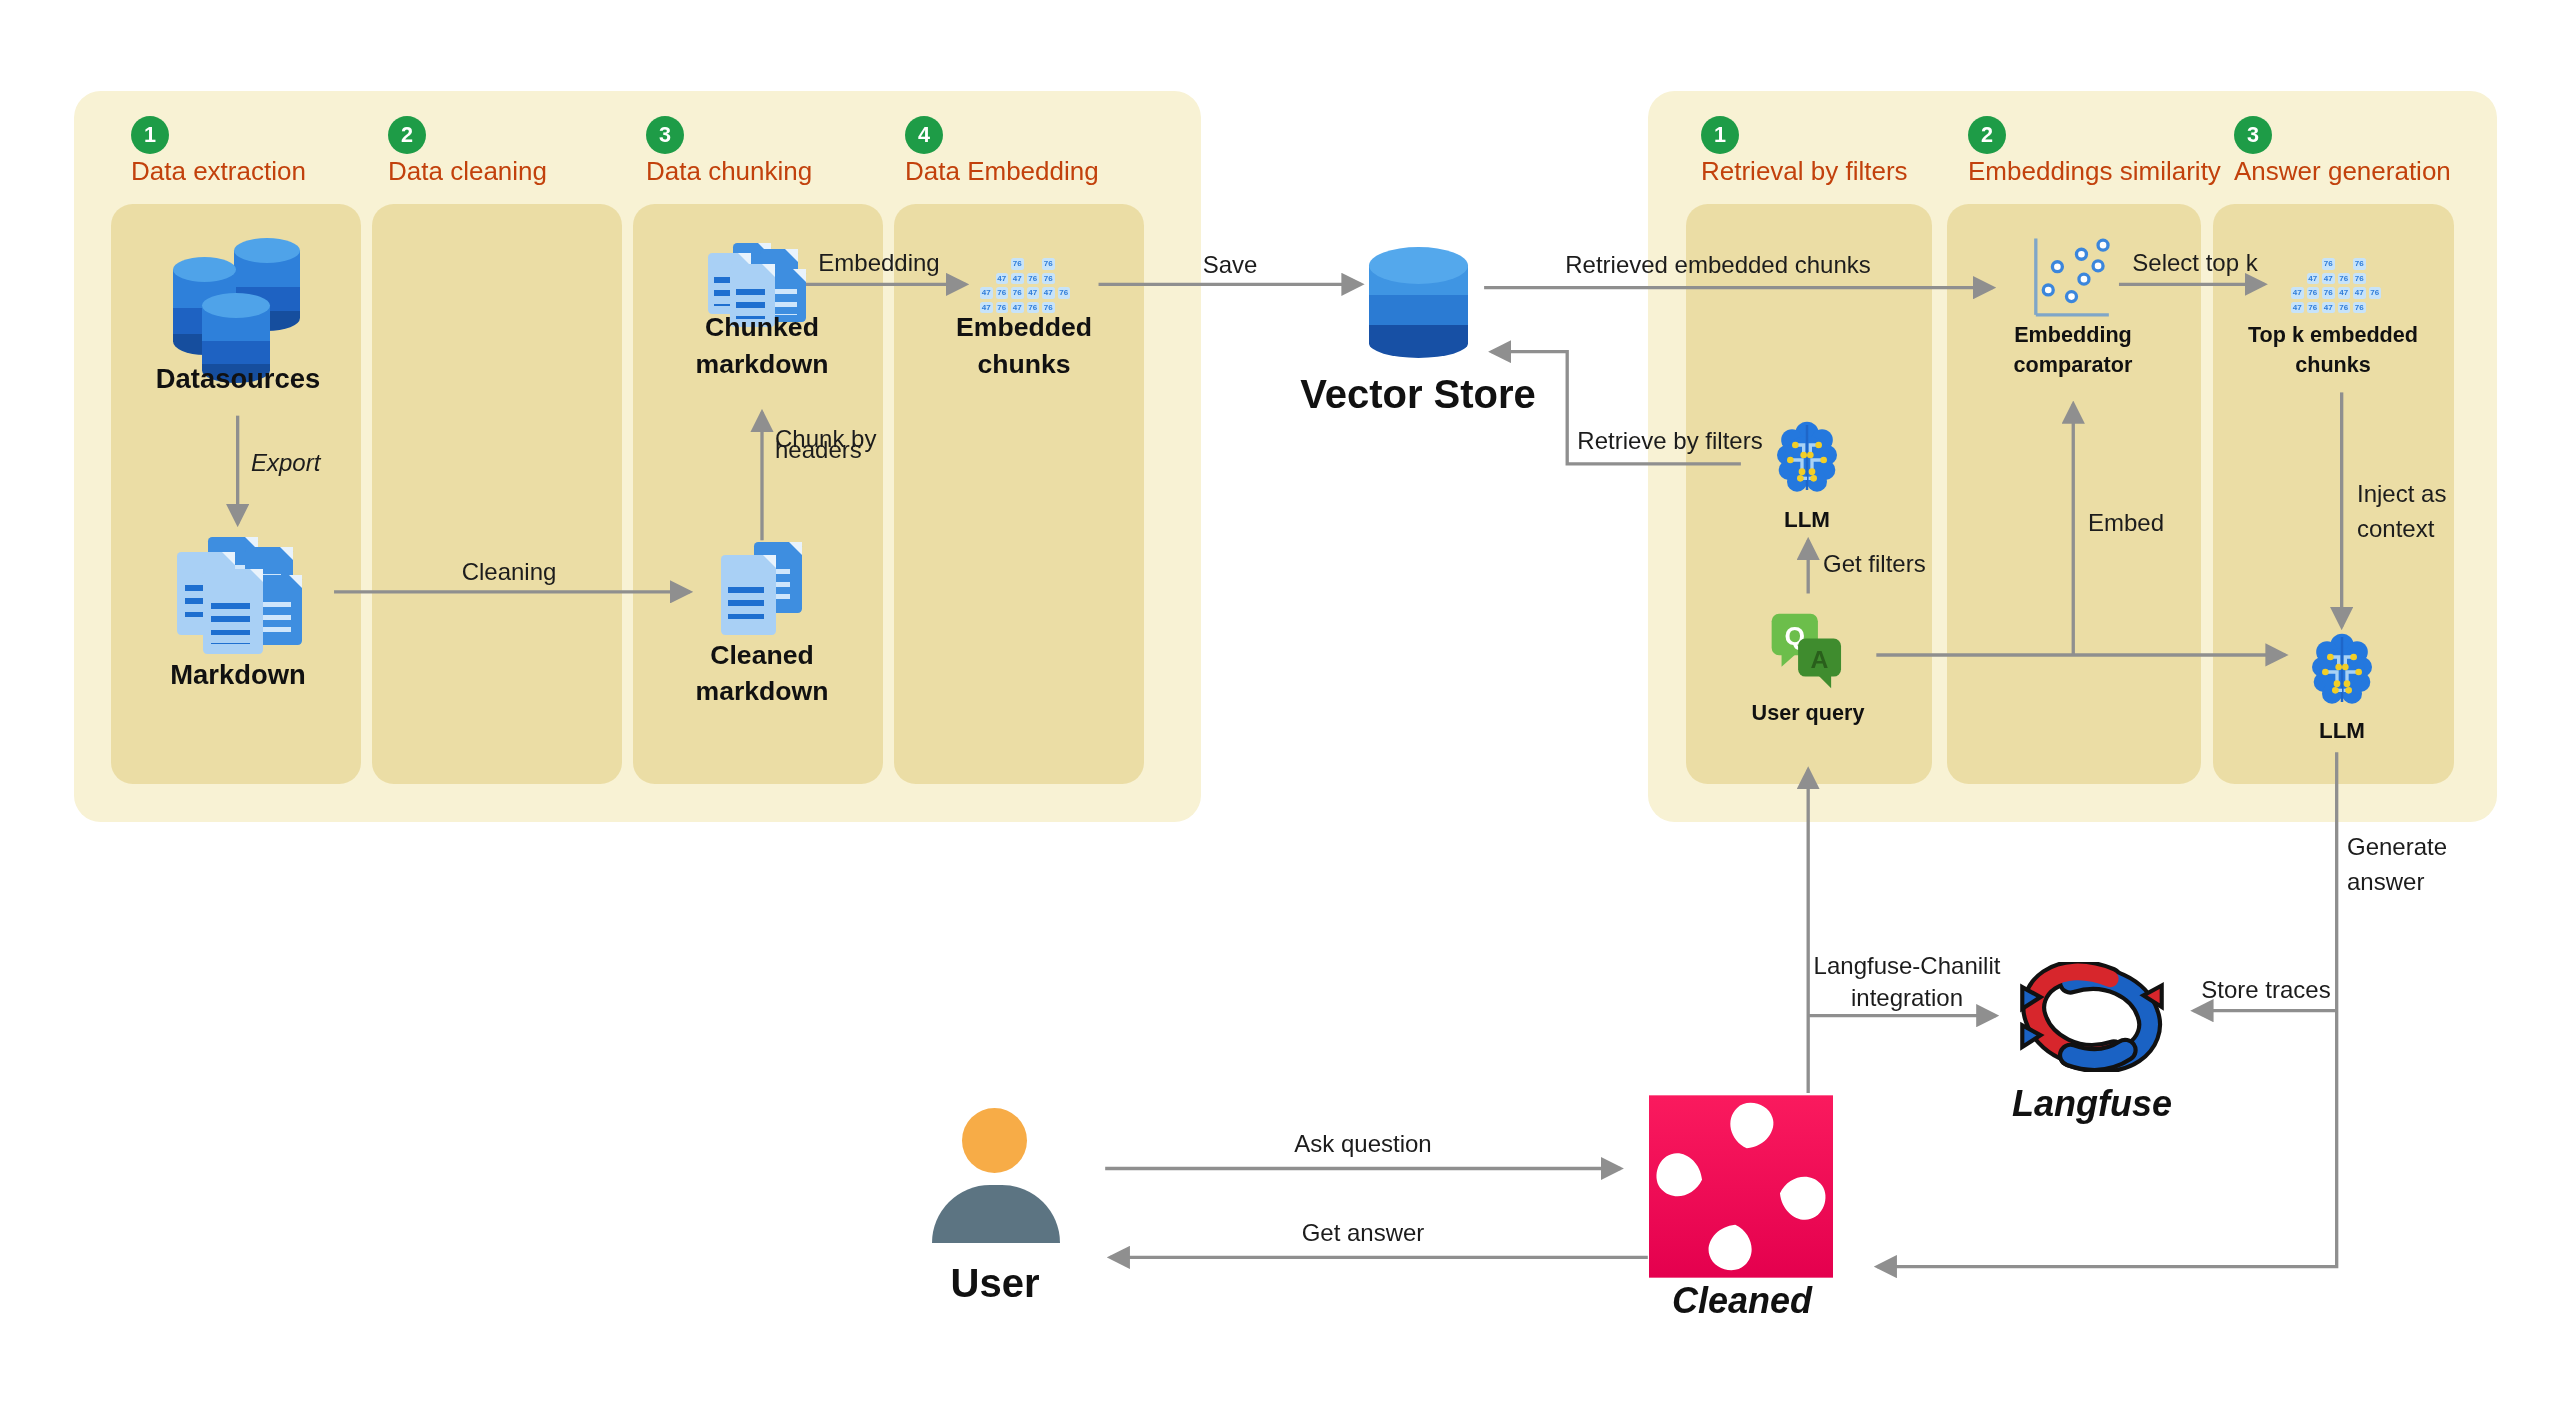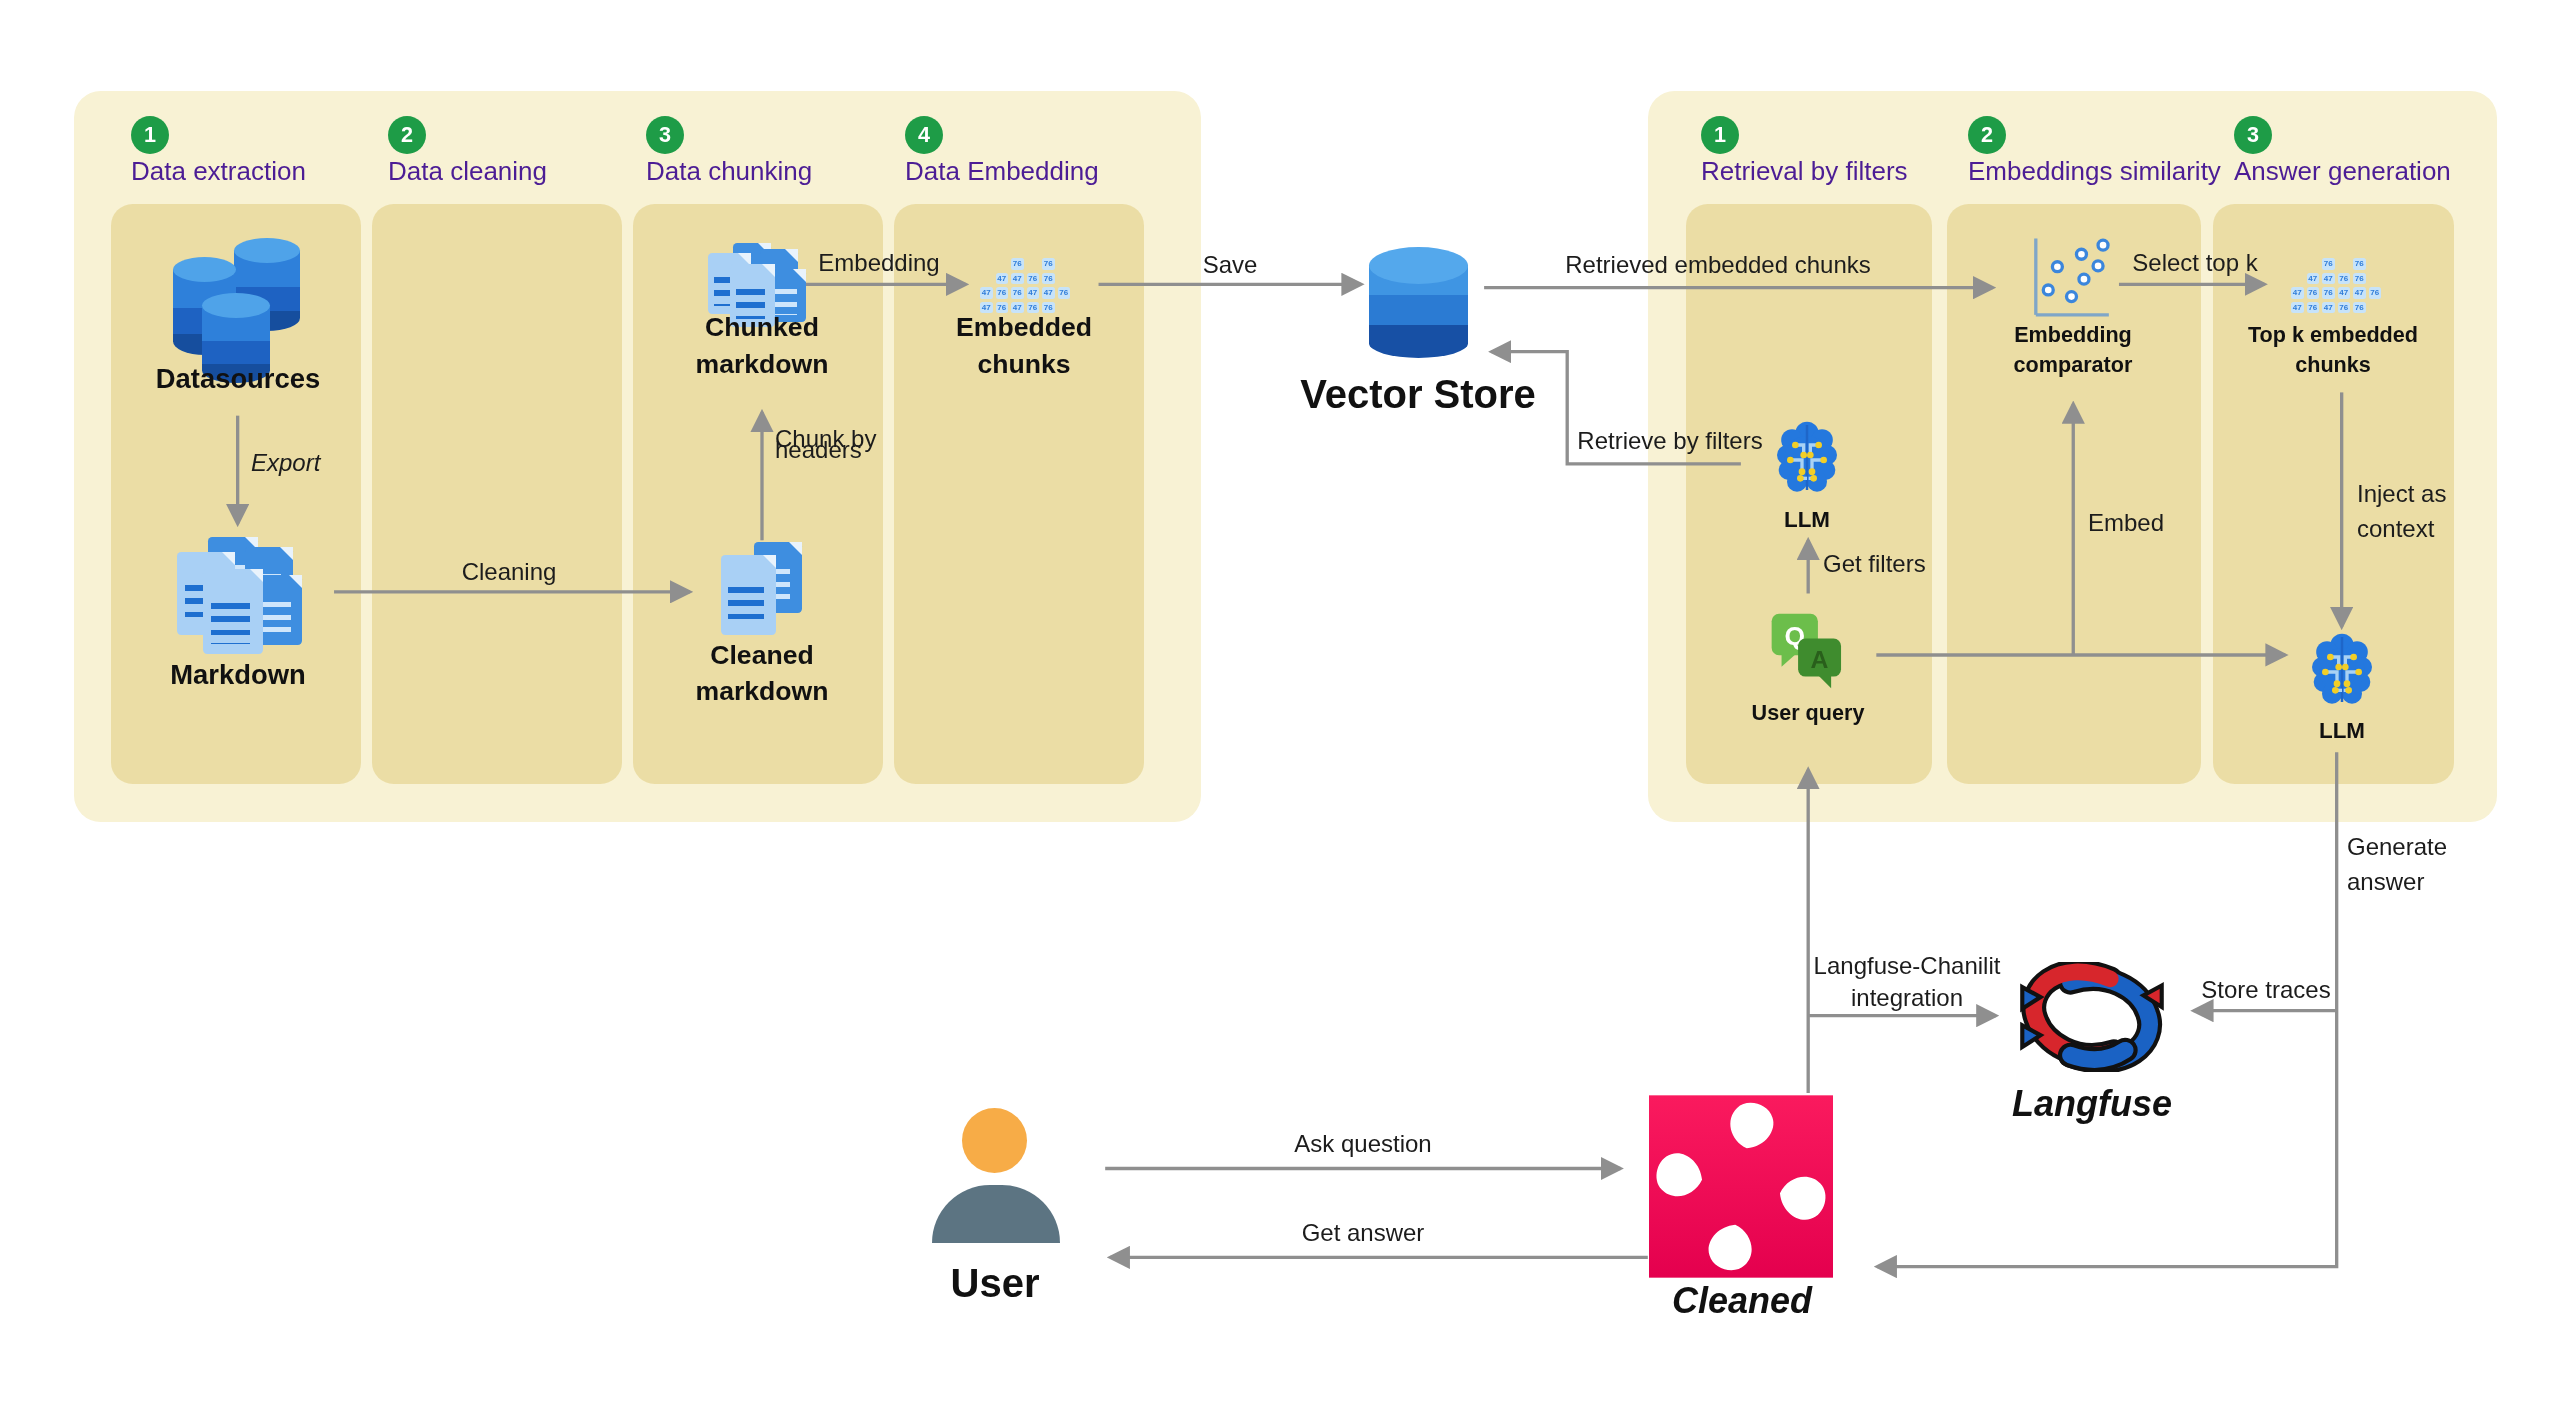--- a/index.html
+++ b/index.html
@@ -3,21 +3,21 @@
 <meta charset="utf-8">
 <style>
   html,body{margin:0;padding:0;background:#ffffff;}
   .canvas{position:relative;width:2576px;height:1413px;background:#ffffff;overflow:hidden;
           font-family:"Liberation Sans",sans-serif;color:#1b1b1b;}
   .abs{position:absolute;}
   .panel{background:#F8F2D4;border-radius:26.6px;}
   .col{background:#EBDDA5;border-radius:21.6px;}
   .badge{width:38px;height:38px;border-radius:50%;background:#1E9C47;color:#fff;
          font-size:21.6px;font-weight:700;display:flex;align-items:center;justify-content:center;}
-  .steptitle{color:#4c1d95;font-size:26px;white-space:nowrap;}
+  .steptitle{color:#c2410c;font-size:26px;white-space:nowrap;}
   .elabel{font-size:24px;color:#1c1c1c;white-space:nowrap;}
   .ctr{transform:translateX(-50%);}
   .nlabel{font-weight:700;color:#111;font-size:27.4px;white-space:nowrap;transform:translateX(-50%);}
   .nlabel.sm{font-size:21.6px;}
   .nlabel.md{font-size:26.6px;}
   .nlabel.lg{font-size:40px;}
   .nlabel.xl{font-size:36px;font-style:italic;}
   svg.edges{position:absolute;left:0;top:0;pointer-events:none;}
   
   .chipgrid{display:grid;grid-template-columns:repeat(6,12.5px);grid-auto-rows:11.6px;gap:3px;}

